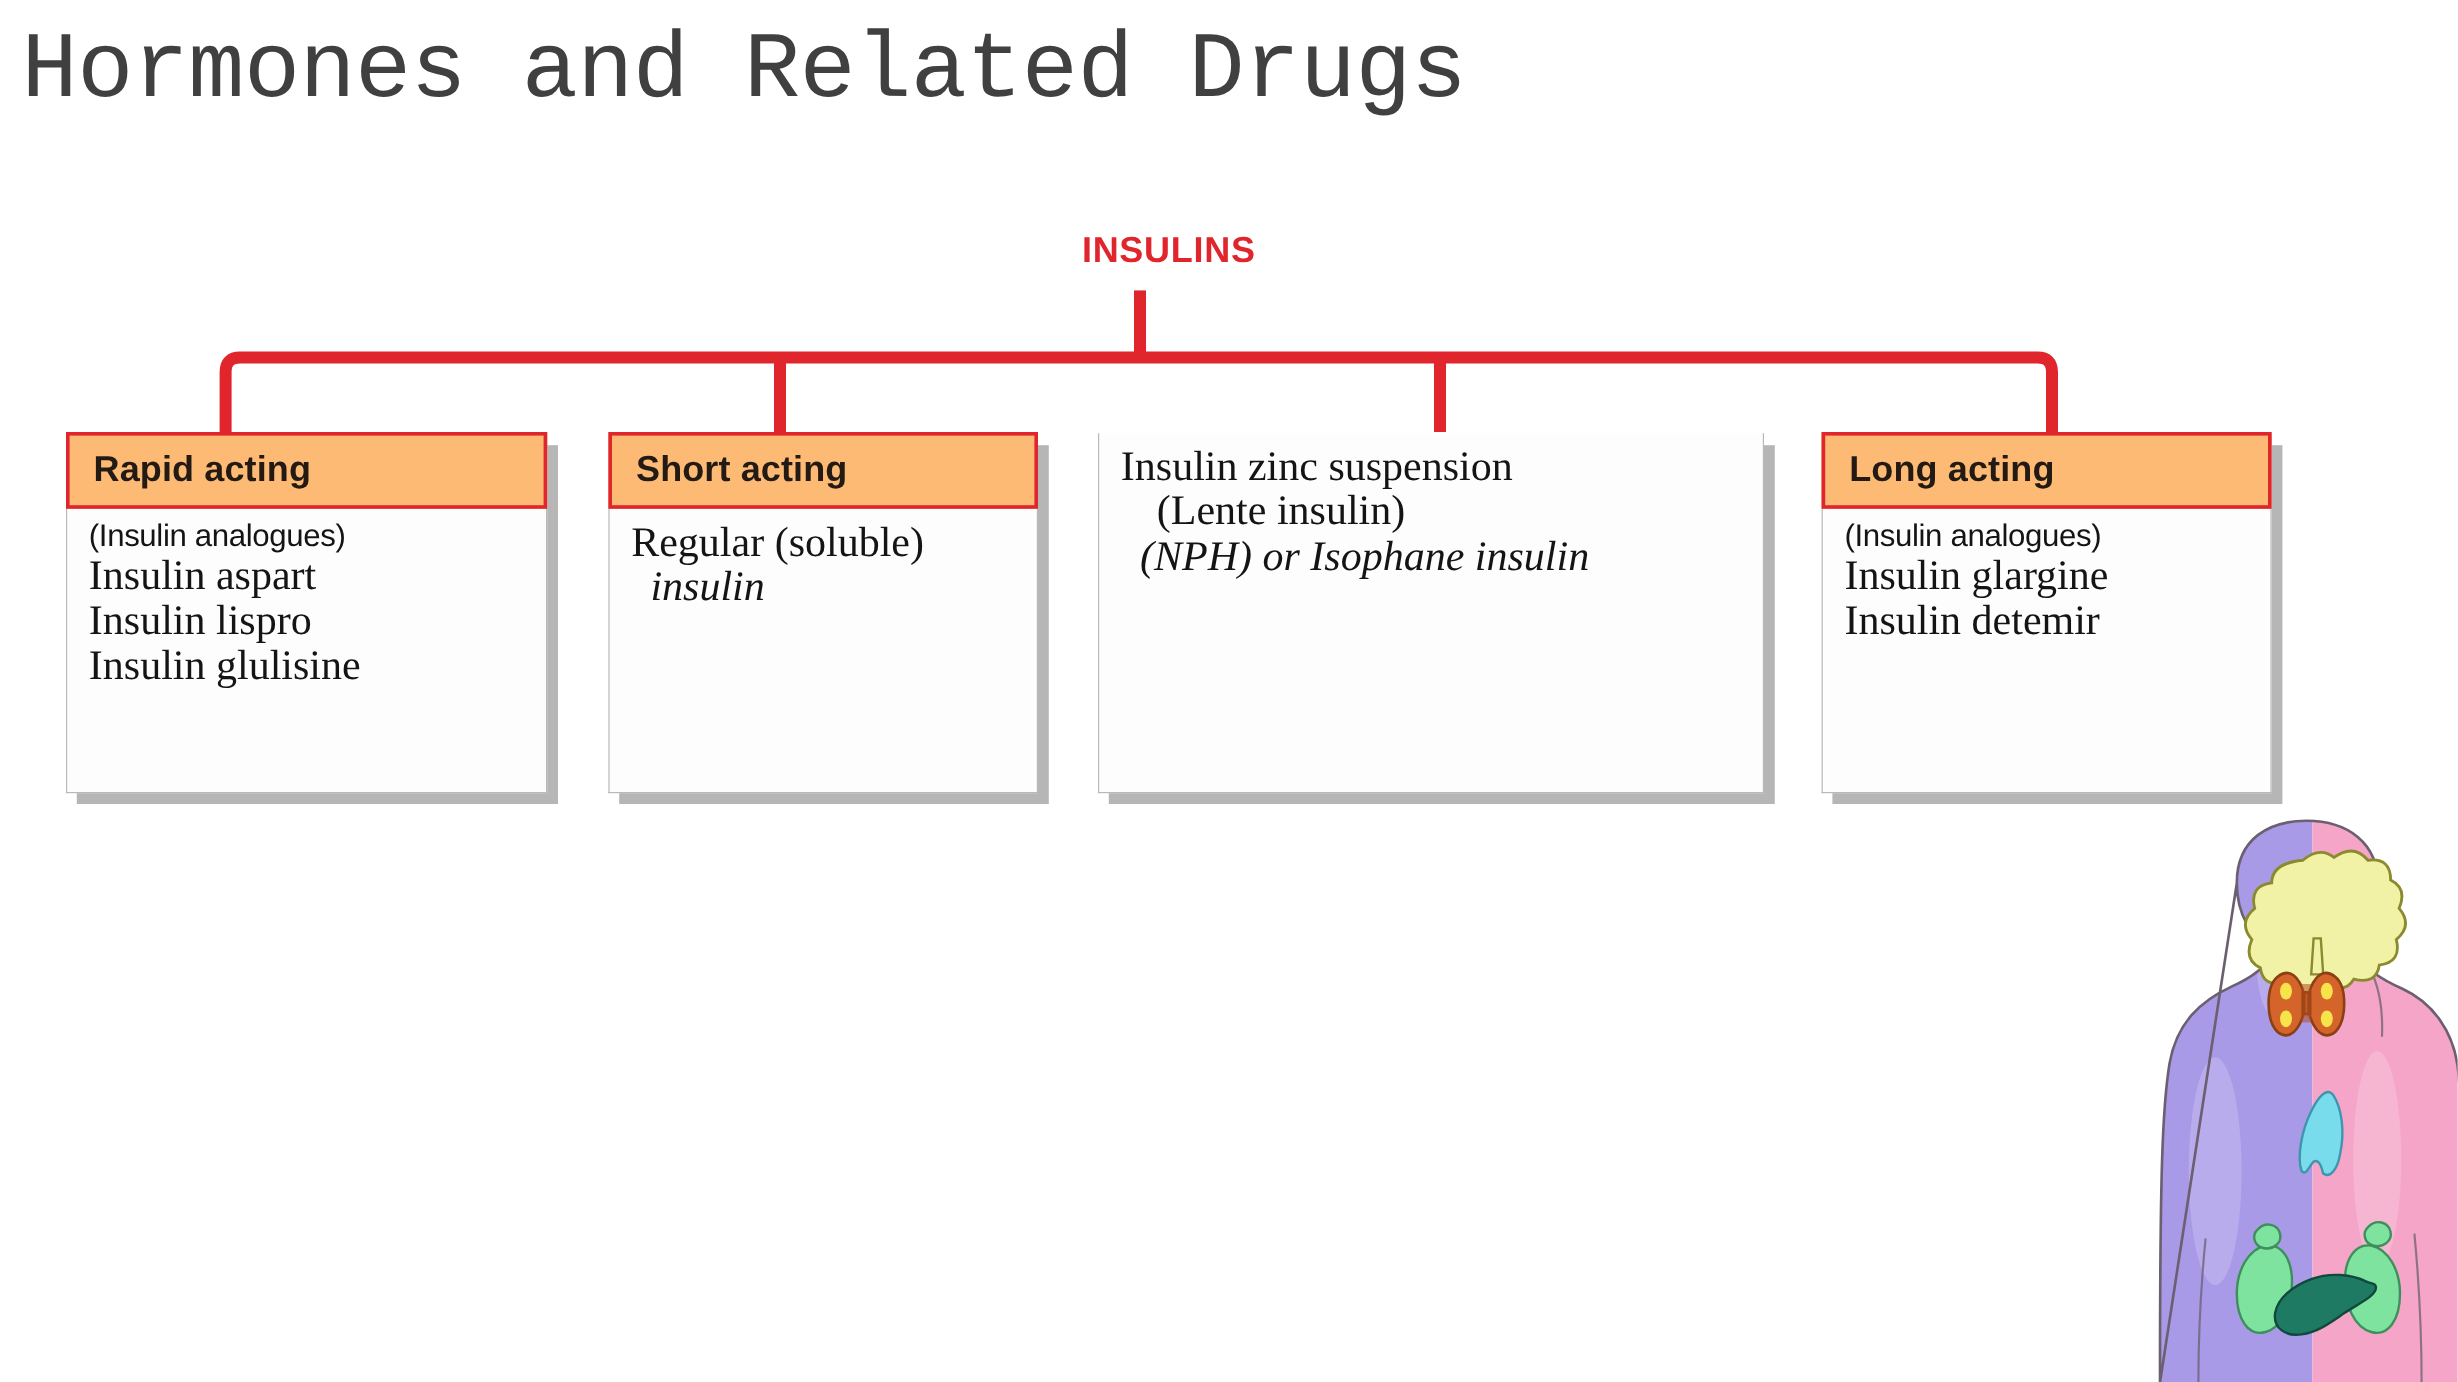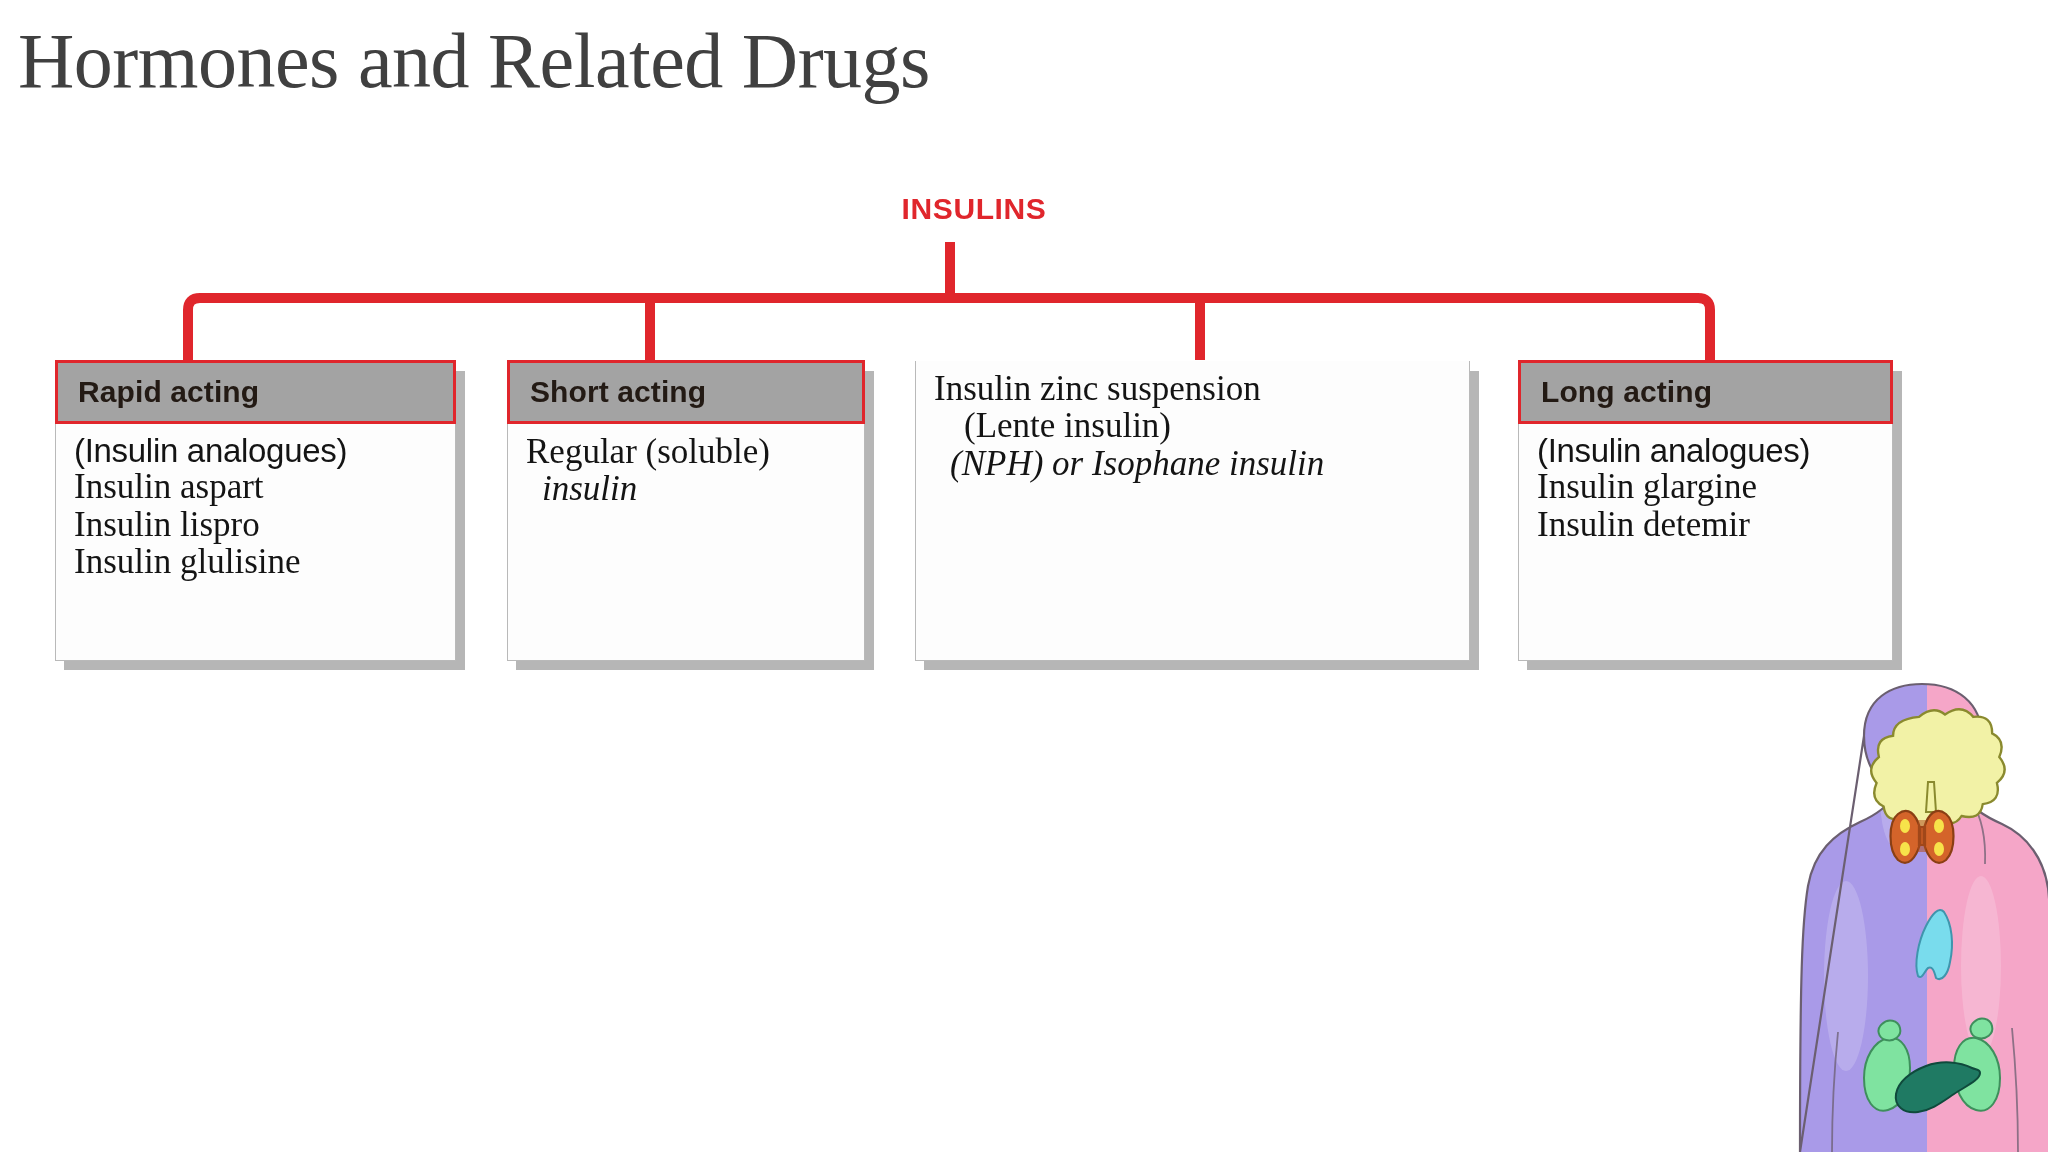--- a/index.html
+++ b/index.html
@@ -15,21 +15,21 @@
     overflow: hidden;
     font-family: "Liberation Sans", sans-serif;
     -webkit-font-smoothing: antialiased;
   }
 
   
   #slide-title {
     position: absolute;
     left: 18px;
     top: 16px;
-    font-family: Liberation Serif, serif;
+    font-family: Liberation Mono, monospace;
     font-size: 78px;
     font-weight: 400;
     color: #404040;
     letter-spacing: -0.5px;
     white-space: nowrap;
     line-height: 1.15;
   }
 
   
   #root-label {
@@ -81,21 +81,21 @@
     flex-direction: column;
     background: #fdfdfd;
     border: 1px solid #b9b9b9;
     border-top: none;
     box-sizing: border-box;
   }
   .cat-header {
     height: 64px;
     flex: 0 0 64px;
     box-sizing: border-box;
-    background: #a3a3a3;
+    background: #fdba74;
     border: 3px solid #e0262c;
     margin: -1px -1px 0 -1px;
     display: flex;
     align-items: center;
     padding-left: 20px;
     font-family: "Liberation Sans", sans-serif;
     font-size: 30px;
     font-weight: bold;
     color: #231a14;
     letter-spacing: 0.1px;
@@ -106,21 +106,21 @@
     font-family: "Liberation Serif", serif;
     font-size: 35px;
     line-height: 1.07;
     color: #141414;
   }
   .cat-line {
     white-space: nowrap;
   }
   .cat-line.sans {
     font-family: "Liberation Sans", sans-serif;
-    font-size: 33px;
+    font-size: 26px;
     letter-spacing: -0.3px;
   }
   .cat-line.indent {
     padding-left: 30px;
   }
   .cat-line.indent-sm {
     padding-left: 16px;
     font-style: italic;
   }
 

